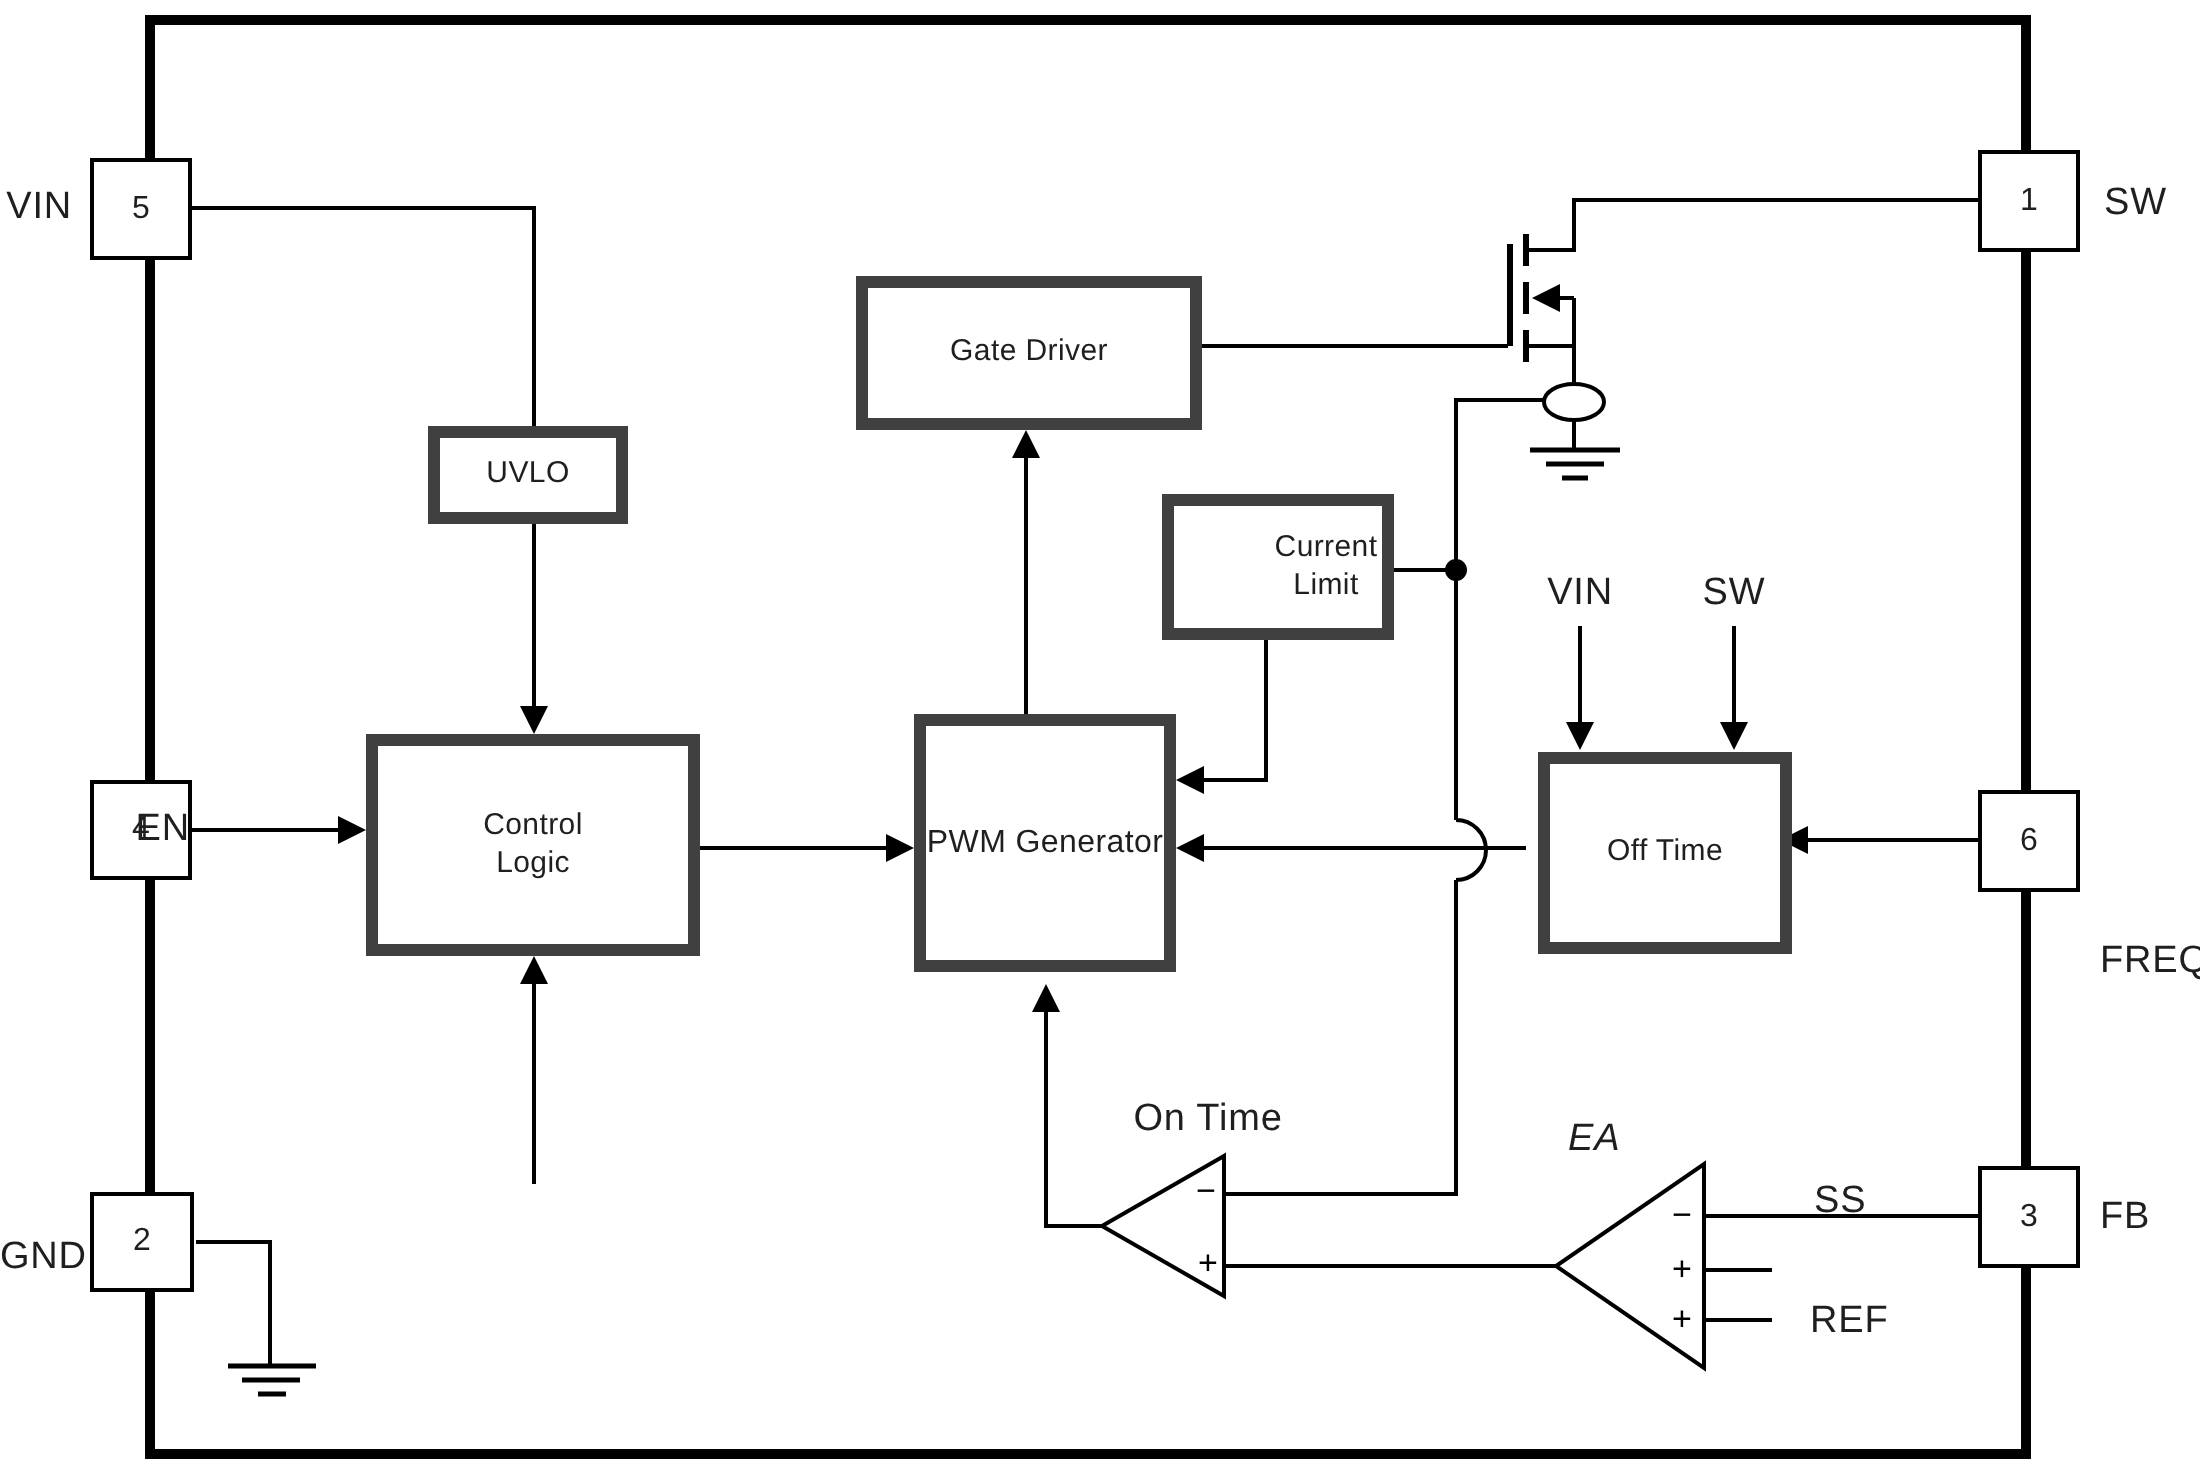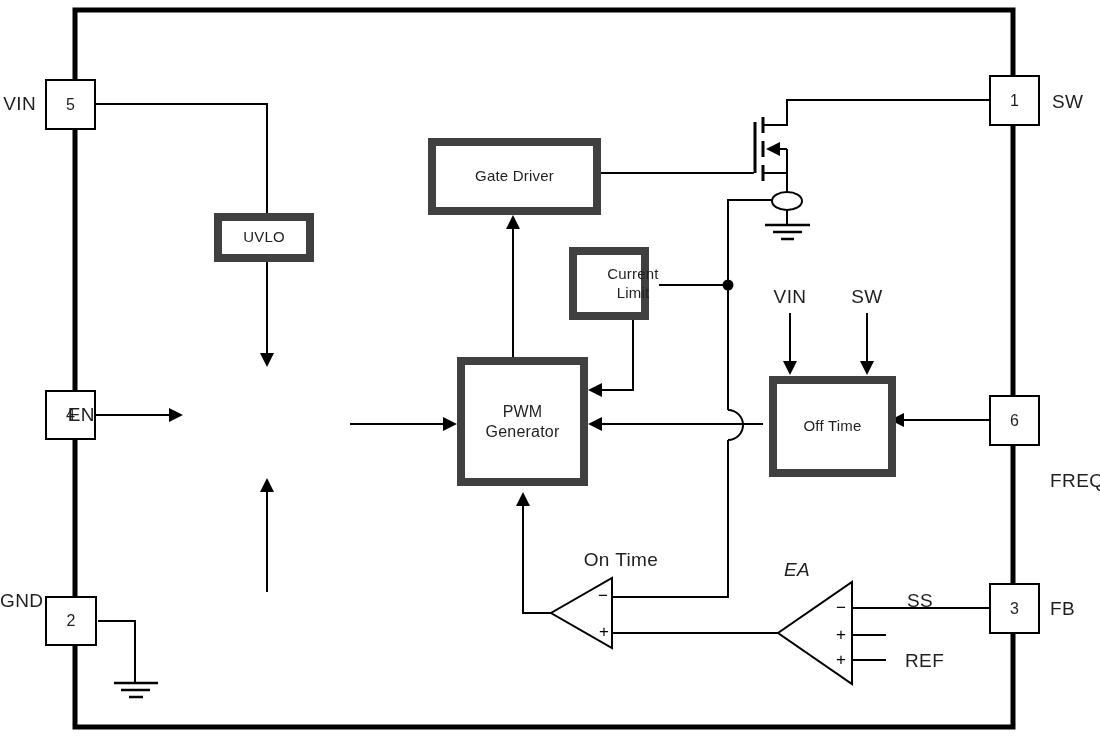--- a/index.html
+++ b/index.html
@@ -9,21 +9,21 @@
     color:#1f1f1f;overflow:hidden;
   }
   .canvas svg{position:absolute;left:0;top:0;}
   .wire{stroke:#000;stroke-width:2;fill:none;}
   .thick{stroke:#000;stroke-width:3;fill:none;}
   .chipborder{stroke:#000;stroke-width:5;fill:none;}
   .gndline{stroke:#000;stroke-width:2.5;fill:none;}
   .ah{fill:#000;stroke:none;}
   .tri{fill:#fff;stroke:#000;stroke-width:2;}
   .block{
-    position:absolute;background:#fff;border:8px solid #404040;
+    position:absolute;background:#fff;border:6px solid #404040;
     display:flex;align-items:center;justify-content:center;
     text-align:center;font-size:15px;letter-spacing:.2px;line-height:1.25;
     box-sizing:border-box;
   }
   .pinbox{
     position:absolute;background:#fff;border:2px solid #000;
     display:flex;align-items:center;justify-content:center;
     font-size:16px;box-sizing:border-box;
   }
   .lbl{position:absolute;font-size:19px;letter-spacing:.4px;line-height:18px;white-space:nowrap;}
@@ -144,24 +144,27 @@
     <g>
       <path class="gndline" d="M114,683 H158"></path>
       <path class="gndline" d="M121,690 H150"></path>
       <path class="gndline" d="M129,697 H143"></path>
     </g>
   </svg>
 
   <div class="block" style="left:214px;top:213px;width:100px;height:49px;text-align:center;">
     <span>UVLO</span>
   </div>
+  <div class="block" style="left:183px;top:367px;width:167px;height:111px;">
+    <span class="narrow70">Control Logic</span>
+  </div>
   <div class="block" style="left:428px;top:138px;width:173px;height:77px;">
     <span>Gate Driver</span>
   </div>
-  <div class="block" style="left:569px;top:247px;width:80px;height:73px;padding-left:48px;">
+  <div class="block" style="left:581px;top:247px;width:116px;height:73px;padding-left:48px;">
     <span class="narrow60">Current Limit</span>
   </div>
   <div class="block" style="left:457px;top:357px;width:131px;height:129px;font-size:16px;">
     <span>PWM Generator</span>
   </div>
   <div class="block" style="left:769px;top:376px;width:127px;height:101px;">
     <span>Off Time</span>
   </div>
 
   <div class="pinbox" style="left:45px;top:79px;width:51px;height:51px;">
@@ -178,28 +181,28 @@
   </div>
   <div class="pinbox" style="left:989px;top:395px;width:51px;height:51px;">
     <span>6</span>
   </div>
   <div class="pinbox" style="left:989px;top:583px;width:51px;height:51px;">
     <span>3</span>
   </div>
 
   <div class="lbl right" style="left:0px;top:95px;width:36px;">VIN</div>
   <div class="lbl right" style="left:11px;top:406px;width:36px;margin-left:48px;">EN</div>
-  <div class="lbl right" style="left:0px;top:592px;width:42px;">GND</div>
+  <div class="lbl right" style="left:0px;top:620px;width:42px;">GND</div>
   <div class="lbl" style="left:1052px;top:93px;">SW</div>
   <div class="lbl" style="left:1050px;top:424px;margin-top:48px;">FREQ</div>
   <div class="lbl" style="left:1050px;top:600px;">FB</div>
 
   <div class="lbl center" style="left:770px;top:288px;width:40px;">VIN</div>
   <div class="lbl center" style="left:847px;top:288px;width:40px;">SW</div>
-  <div class="lbl center" style="left:575px;top:551px;width:92px;">On Time</div>
+  <div class="lbl center" style="left:558px;top:551px;width:92px;">On Time</div>
   <div class="lbl" style="left:784px;top:561px;font-style:italic;">EA</div>
   <div class="lbl" style="left:907px;top:592px;">SS</div>
   <div class="lbl" style="left:905px;top:652px;">REF</div>
 
   <div class="sign" style="left:594px;top:587px;">−</div>
   <div class="sign" style="left:595px;top:623px;">+</div>
   <div class="sign" style="left:832px;top:599px;">−</div>
   <div class="sign" style="left:832px;top:626px;">+</div>
   <div class="sign" style="left:832px;top:651px;">+</div>
 

